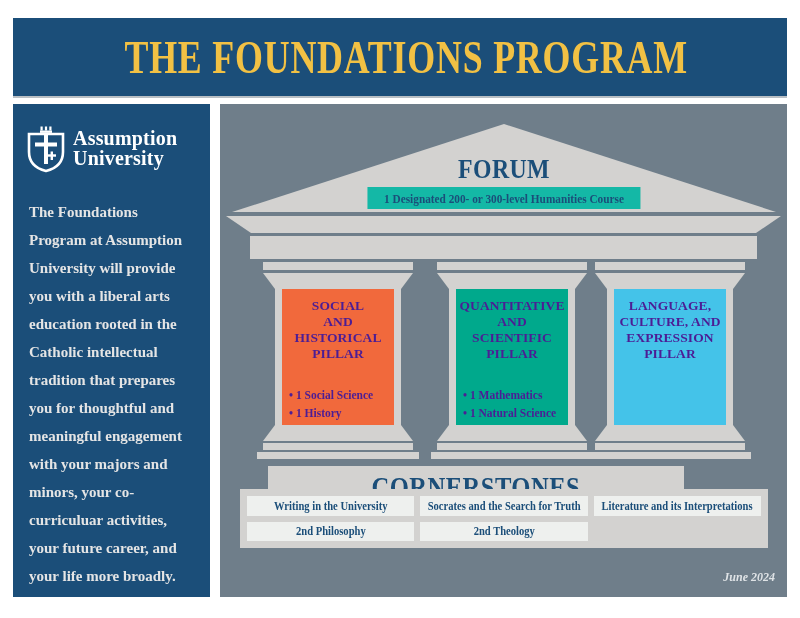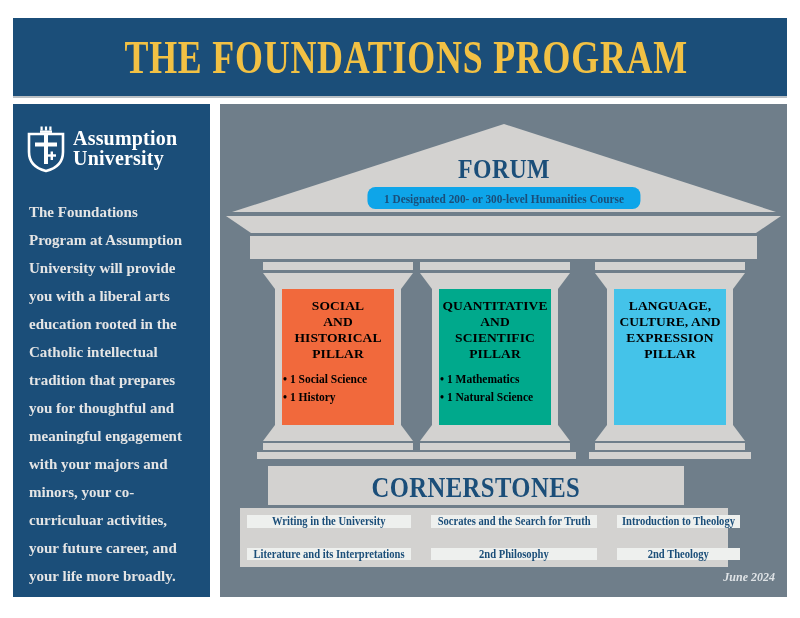--- a/index.html
+++ b/index.html
@@ -28,48 +28,48 @@
          font-weight:bold;font-size:15px;line-height:28px;}
 
   
   .main{position:absolute;left:220px;top:104px;width:567px;height:493px;background:var(--slate);}
 
   .pediment{position:absolute;left:12px;top:20px;width:544px;height:88px;background:var(--stone);
             clip-path:polygon(50% 0,100% 100%,0 100%);}
   .forum-title{position:absolute;left:0;right:0;top:29px;text-align:center;color:var(--blue);
                font-weight:bold;font-size:28px;transform:scaleX(.85);letter-spacing:.5px;}
   .hum-box{position:absolute;left:50%;top:63px;transform:translateX(-50%);
-           background:#0ea5e9;padding:2px 9px;white-space:nowrap;border-radius:8px;}
+           background:#14b8a6;padding:2px 9px;white-space:nowrap;}
   .hum-box span{font-weight:bold;font-size:12px;color:var(--blue);display:inline-block;transform:scaleX(.94);}
 
   .cornice{position:absolute;left:6px;top:112px;width:555px;height:17px;background:var(--stone);
            clip-path:polygon(0 0,100% 0,95.5% 100%,4.5% 100%);}
   .architrave{position:absolute;left:30px;top:132px;width:507px;height:23px;background:var(--stone);}
 
   .pillar{position:absolute;top:158px;width:162px;display:flex;flex-direction:column;align-items:center;}
-  .p1{left:37px}.p2{left:194px}.p3{left:369px}
+  .p1{left:37px}.p2{left:211px}.p3{left:369px}
   .abacus{width:150px;height:8px;background:var(--stone);margin-bottom:3px;}
   .capital{width:150px;height:16px;background:var(--stone);clip-path:polygon(0 0,100% 0,92% 100%,8% 100%);}
   .shaft{width:126px;height:136px;background:var(--stone);display:flex;justify-content:center;}
-  .pillar-box{width:112px;height:136px;color:#000000;}
+  .pillar-box{width:112px;height:136px;color:#4c1d95;}
   .pillar-title{margin-top:9px;text-align:center;font-weight:bold;font-size:13.5px;line-height:1.18;
                 white-space:pre-line;letter-spacing:.1px;}
-  .pillar-bullets{margin-top:9px;padding-left:1px;}
+  .pillar-bullets{margin-top:25px;padding-left:7px;}
   .bullet{font-weight:bold;font-size:11.5px;line-height:1.55;white-space:nowrap;}
   .bullet::before{content:"\2022\00a0";}
   .base-cap{width:150px;height:16px;background:var(--stone);clip-path:polygon(8% 0,92% 0,100% 100%,0 100%);}
   .base-bar1{width:150px;height:7px;background:var(--stone);margin-top:2px;}
   .base-bar2{width:162px;height:7px;background:var(--stone);margin-top:2px;}
 
   .cornerstone-top{position:absolute;left:48px;top:362px;width:416px;height:39px;background:var(--stone);
                    text-align:center;overflow:visible;}
   .cornerstones-title{color:var(--blue);font-weight:bold;font-size:29px;line-height:42px;
                       display:inline-block;transform:scaleX(.85);letter-spacing:.5px;}
-  .cornerstone-bottom{position:absolute;left:20px;top:404px;width:488px;height:59px;background:var(--stone);
-                      display:grid;grid-template-columns:1fr 1fr 1fr;gap:20px;padding:7px;}
+  .cornerstone-bottom{position:absolute;left:20px;top:385px;width:528px;height:59px;background:var(--stone);
+                      display:grid;grid-template-columns:1fr 1fr 1fr;gap:6px;padding:7px;}
   .course{background:var(--boxwhite);display:flex;align-items:center;justify-content:center;color:var(--blue);}
   .course span{font-weight:bold;font-size:11.5px;display:inline-block;transform:scaleX(.92);white-space:nowrap;}
 
   .date{position:absolute;right:12px;top:466px;color:#dfe3e6;font-style:italic;font-weight:bold;font-size:12px;}
 </style>
 </head>
 <body>
 
 <div class="page">
 
@@ -170,23 +170,20 @@
     </div>
 
     <div class="cornerstone-bottom">
       <div class="course">
           <span>Writing in the University</span>
         </div>
       <div class="course">
           <span>Socrates and the Search for Truth</span>
         </div>
       <div class="course">
-          <span>Introduction to Theology</span>
-        </div>
-      <div class="course">
           <span>Literature and its Interpretations</span>
         </div>
       <div class="course">
           <span>2nd Philosophy</span>
         </div>
       <div class="course">
           <span>2nd Theology</span>
         </div>
     </div>
 

